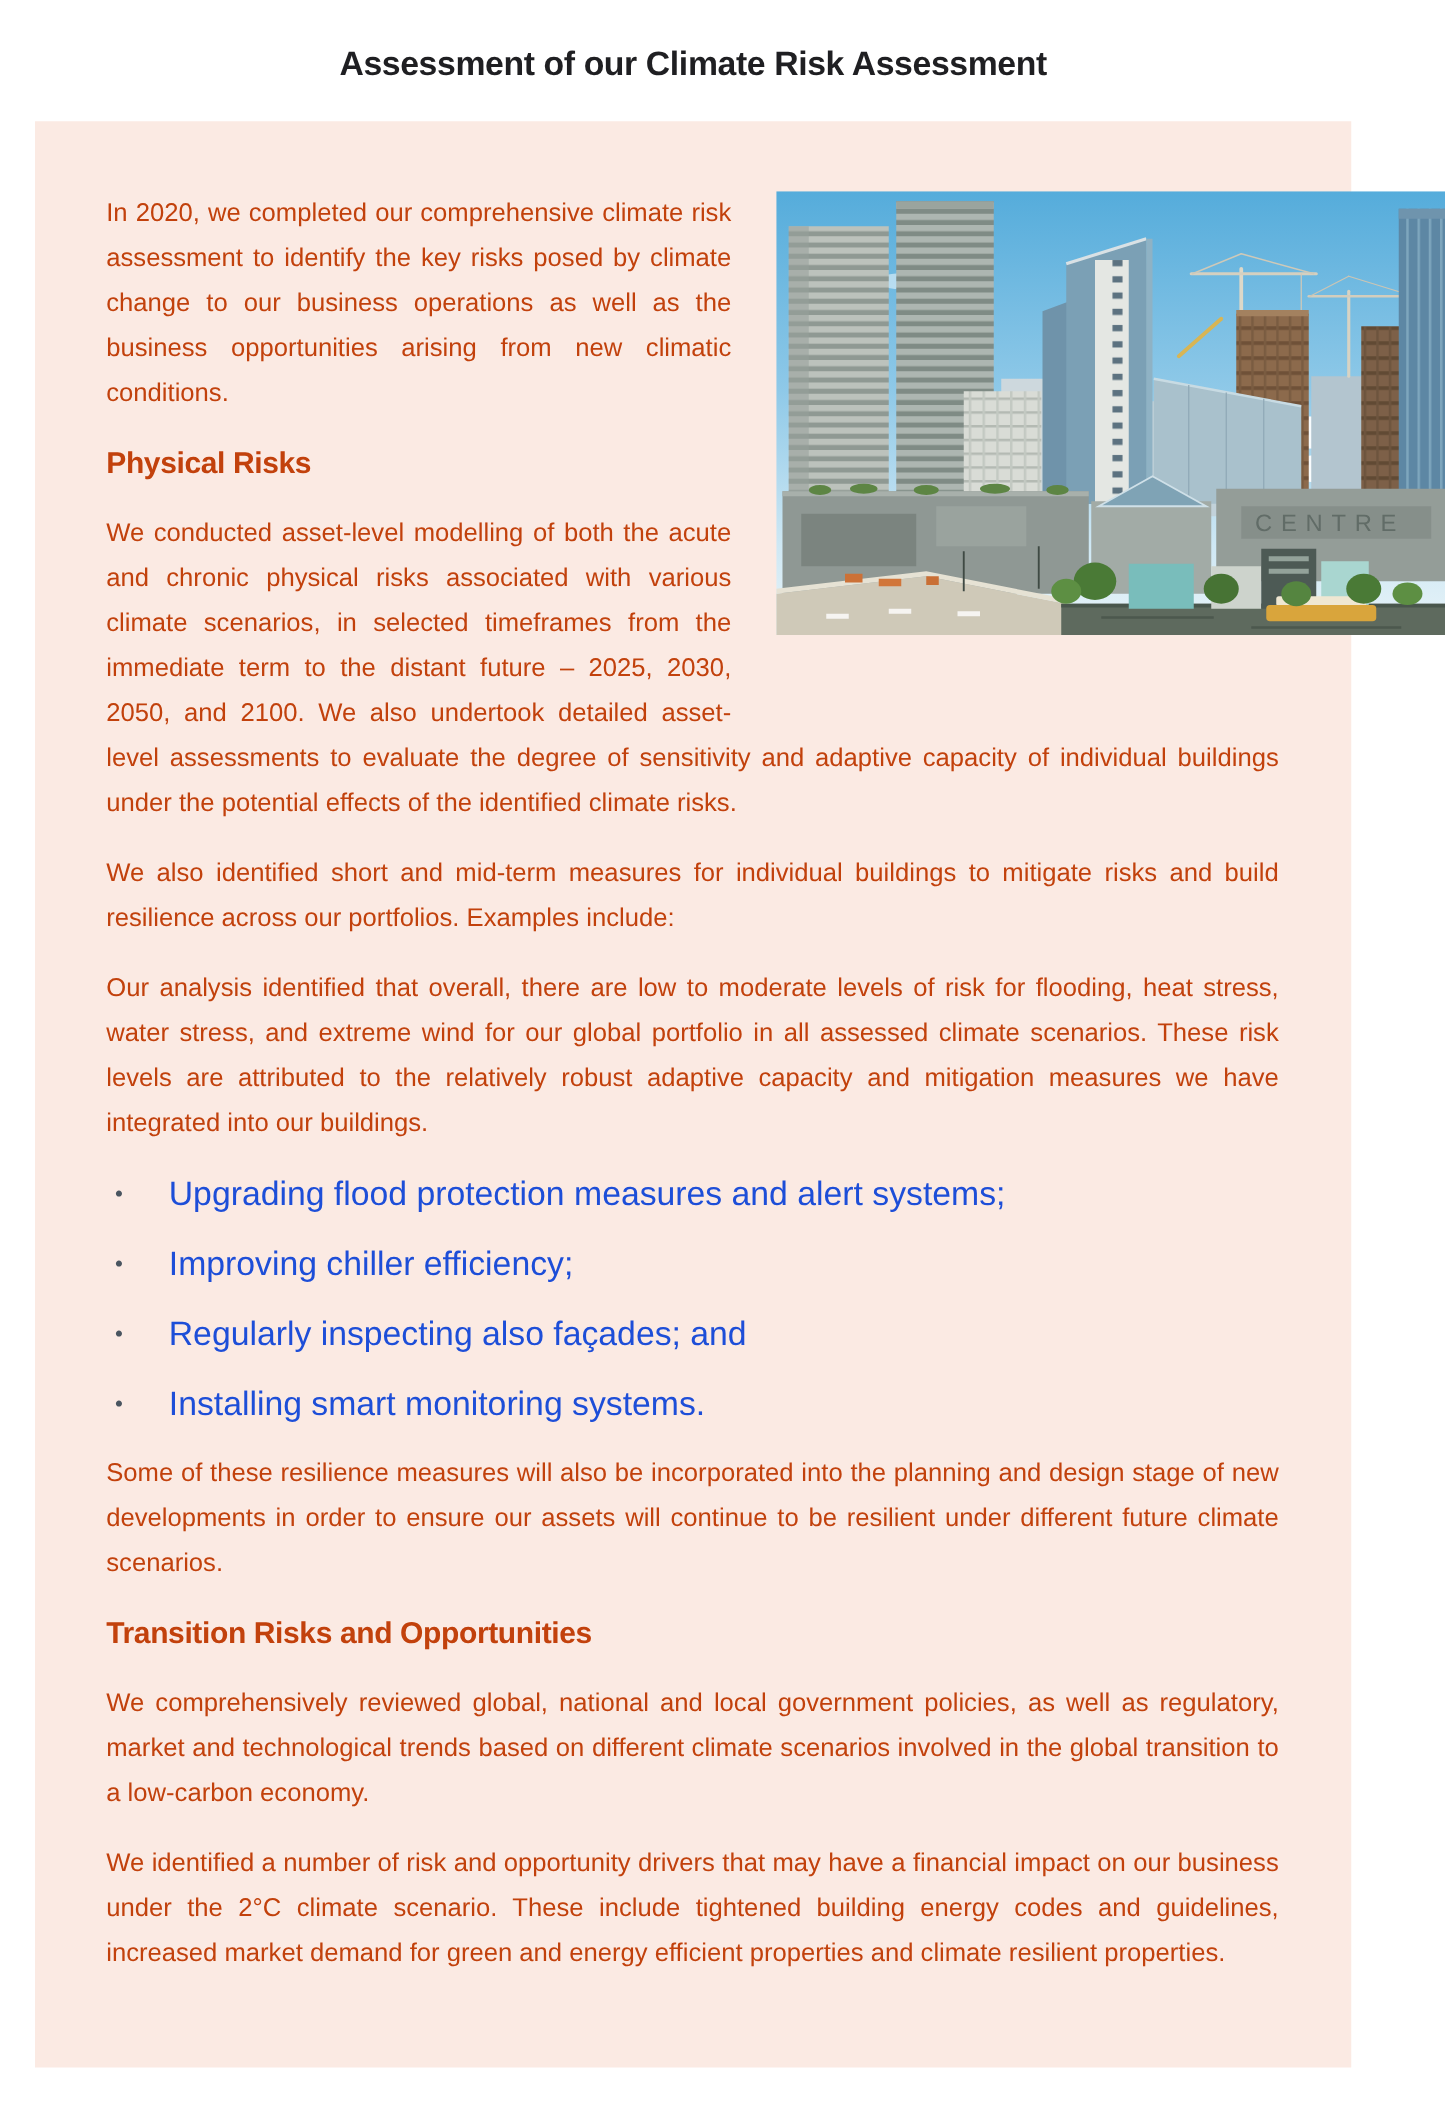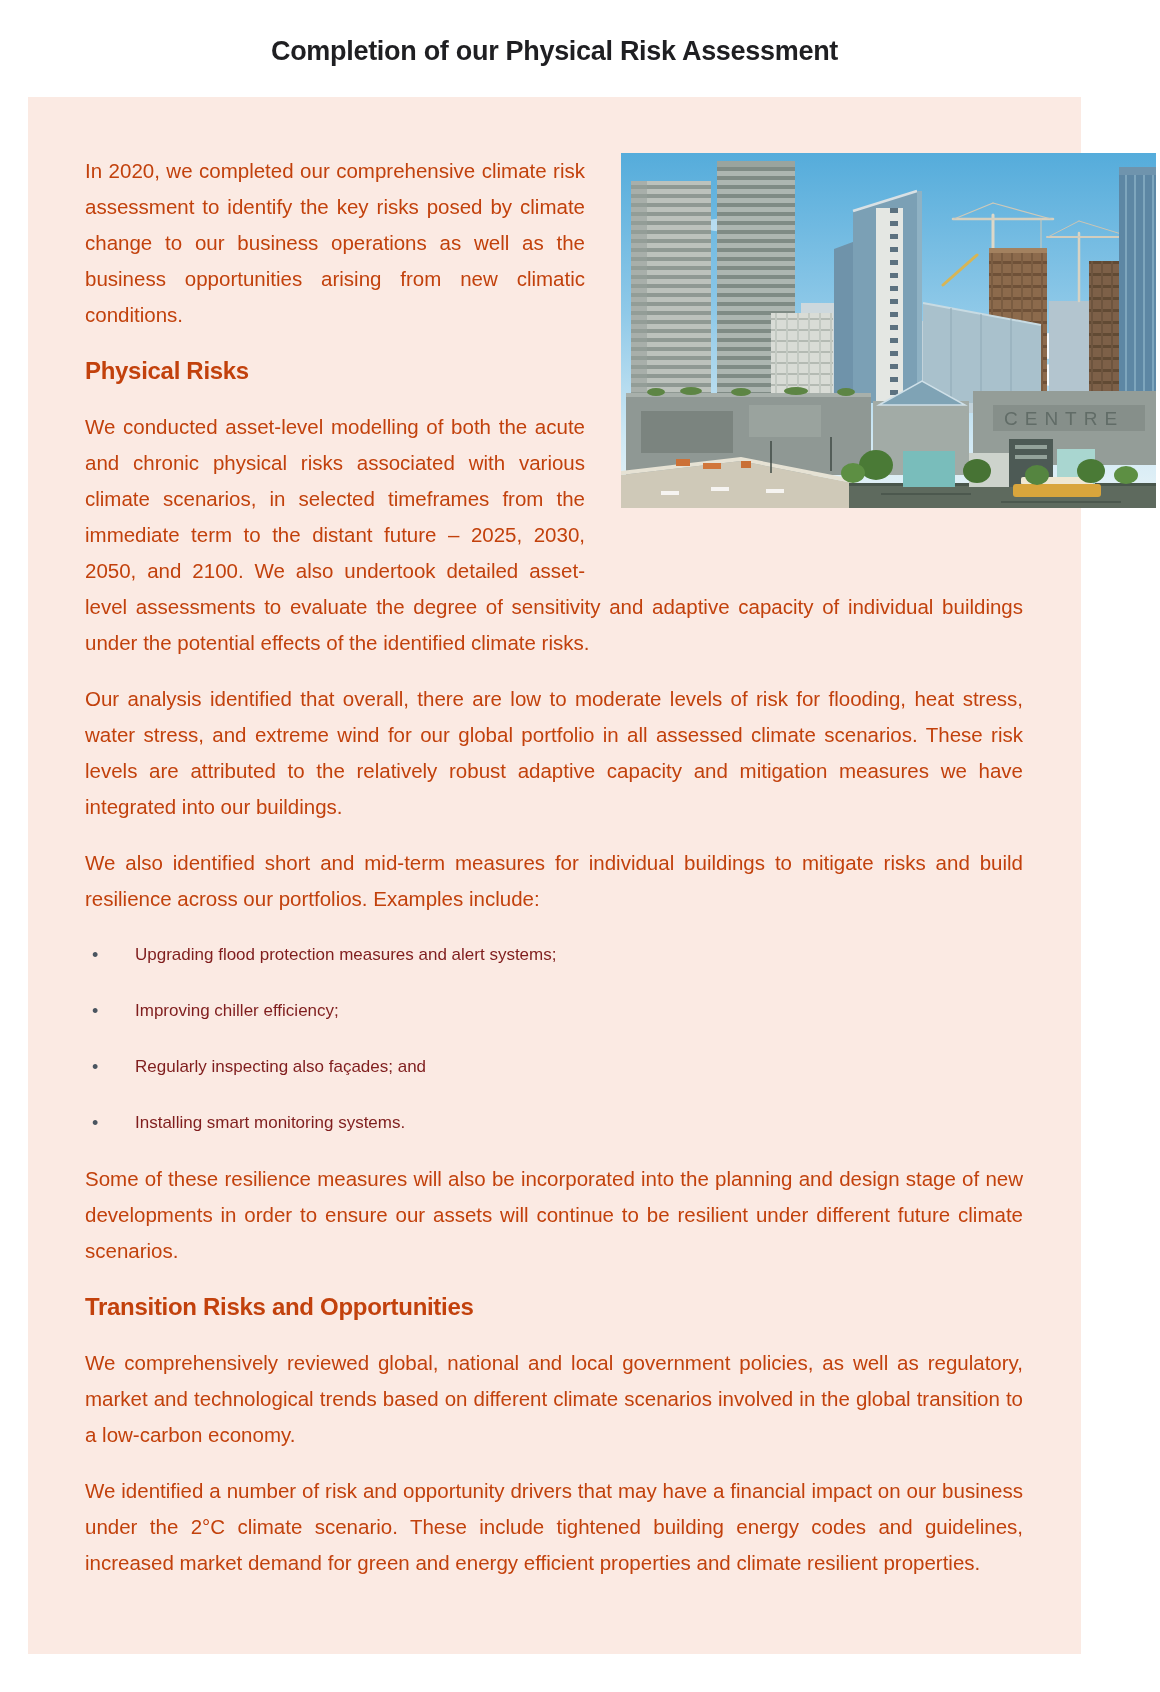--- a/index.html
+++ b/index.html
@@ -60,31 +60,31 @@
     width: 50px;
     box-sizing: border-box;
     padding-left: 7px;
     font-size: 18px;
     line-height: 36px;
     color: #4a5560;
     flex: 0 0 auto;
   }
   .bullet .btext {
     flex: 1 1 auto;
-    font-size: 17px;
-    line-height: 36px;
-    color: #7f1d1d;
+    font-size: 27px;
+    line-height: 36px;
+    color: #1d4ed8;
     text-align: justify;
   }
 </style>
 </head>
 <body>
 
 <div class="title-wrap">
-  <h1>Completion of our Physical Risk Assessment</h1>
+  <h1>Assessment of our Climate Risk Assessment</h1>
 </div>
 
 <div class="panel">
 
   <div class="photo">
     <svg viewBox="0 0 535 355" preserveAspectRatio="none">
       <defs>
         <linearGradient id="sky" x1="0" y1="0" x2="0" y2="1">
           <stop offset="0" stop-color="#55acdb"></stop>
           <stop offset="0.45" stop-color="#8fc9e8"></stop>
@@ -242,22 +242,22 @@
         </g>
       </g>
     </svg>
   </div>
 
   <p>In 2020, we completed our comprehensive climate risk assessment to identify the key risks posed by climate change to our business operations as well as the business opportunities arising from new climatic conditions.</p>
 
   <h3>Physical Risks</h3>
 
   <p>We conducted asset-level modelling of both the acute and chronic physical risks associated with various climate scenarios, in selected timeframes from the immediate term to the distant future – 2025, 2030, 2050, and 2100. We also undertook detailed asset-level assessments to evaluate the degree of sensitivity and adaptive capacity of individual buildings under the potential effects of the identified climate risks.</p>
+  <p>We also identified short and mid-term measures for individual buildings to mitigate risks and build resilience across our portfolios. Examples include:</p>
   <p>Our analysis identified that overall, there are low to moderate levels of risk for flooding, heat stress, water stress, and extreme wind for our global portfolio in all assessed climate scenarios. These risk levels are attributed to the relatively robust adaptive capacity and mitigation measures we have integrated into our buildings.</p>
-  <p>We also identified short and mid-term measures for individual buildings to mitigate risks and build resilience across our portfolios. Examples include:</p>
 
   <div class="bullet">
     <span class="marker">•</span>
     <span class="btext">Upgrading flood protection measures and alert systems;</span>
   </div>
   <div class="bullet">
     <span class="marker">•</span>
     <span class="btext">Improving chiller efficiency;</span>
   </div>
   <div class="bullet">

